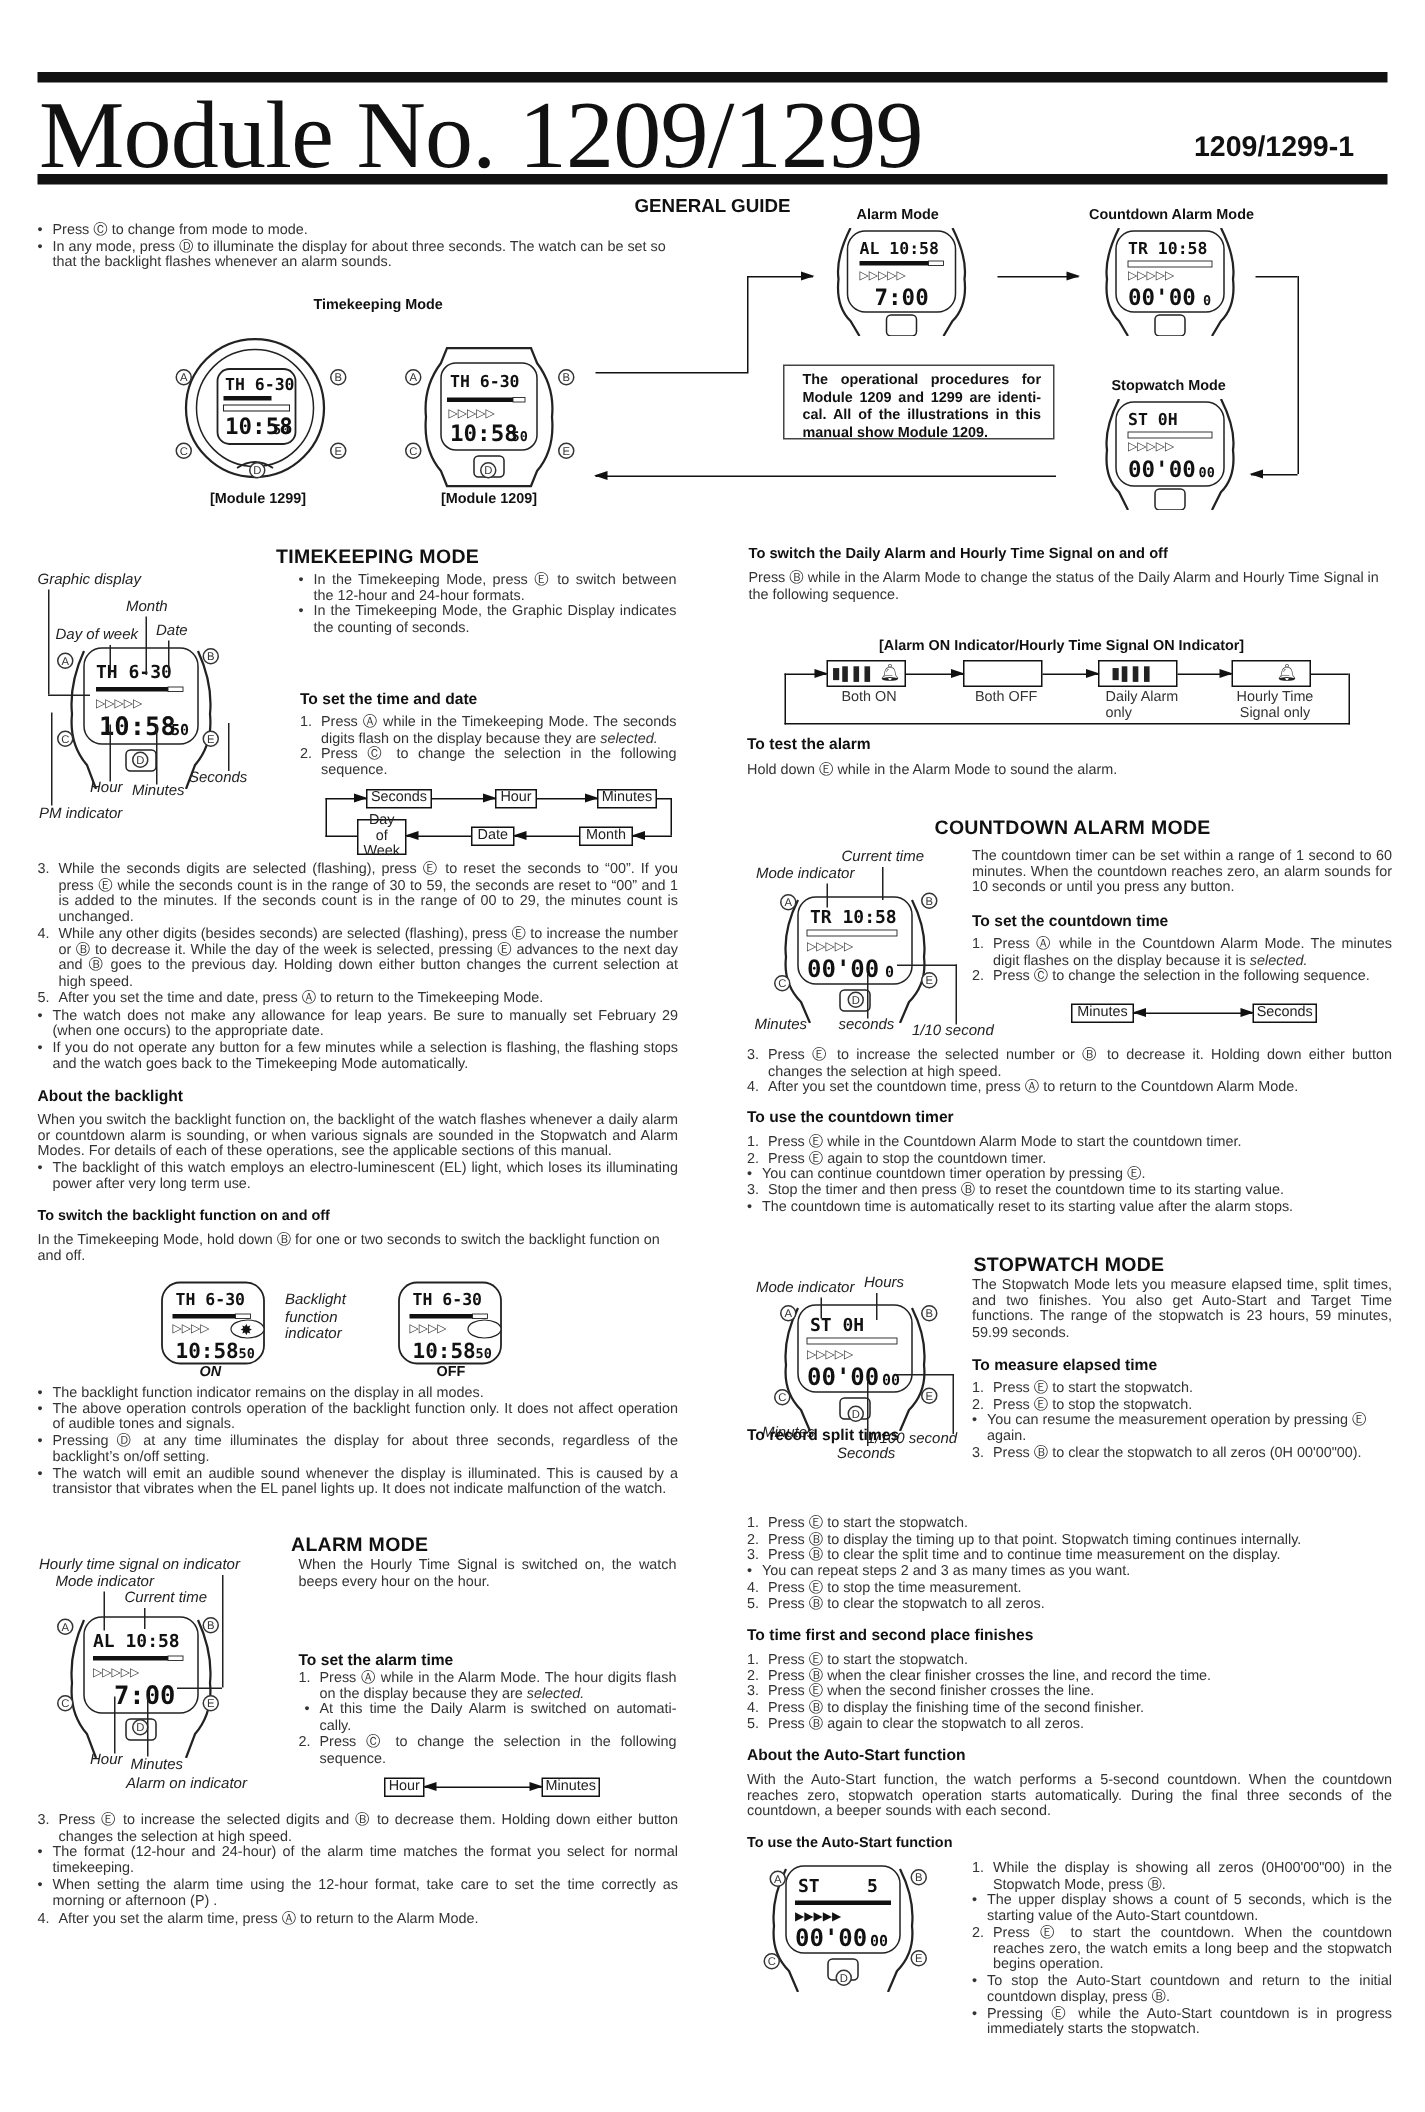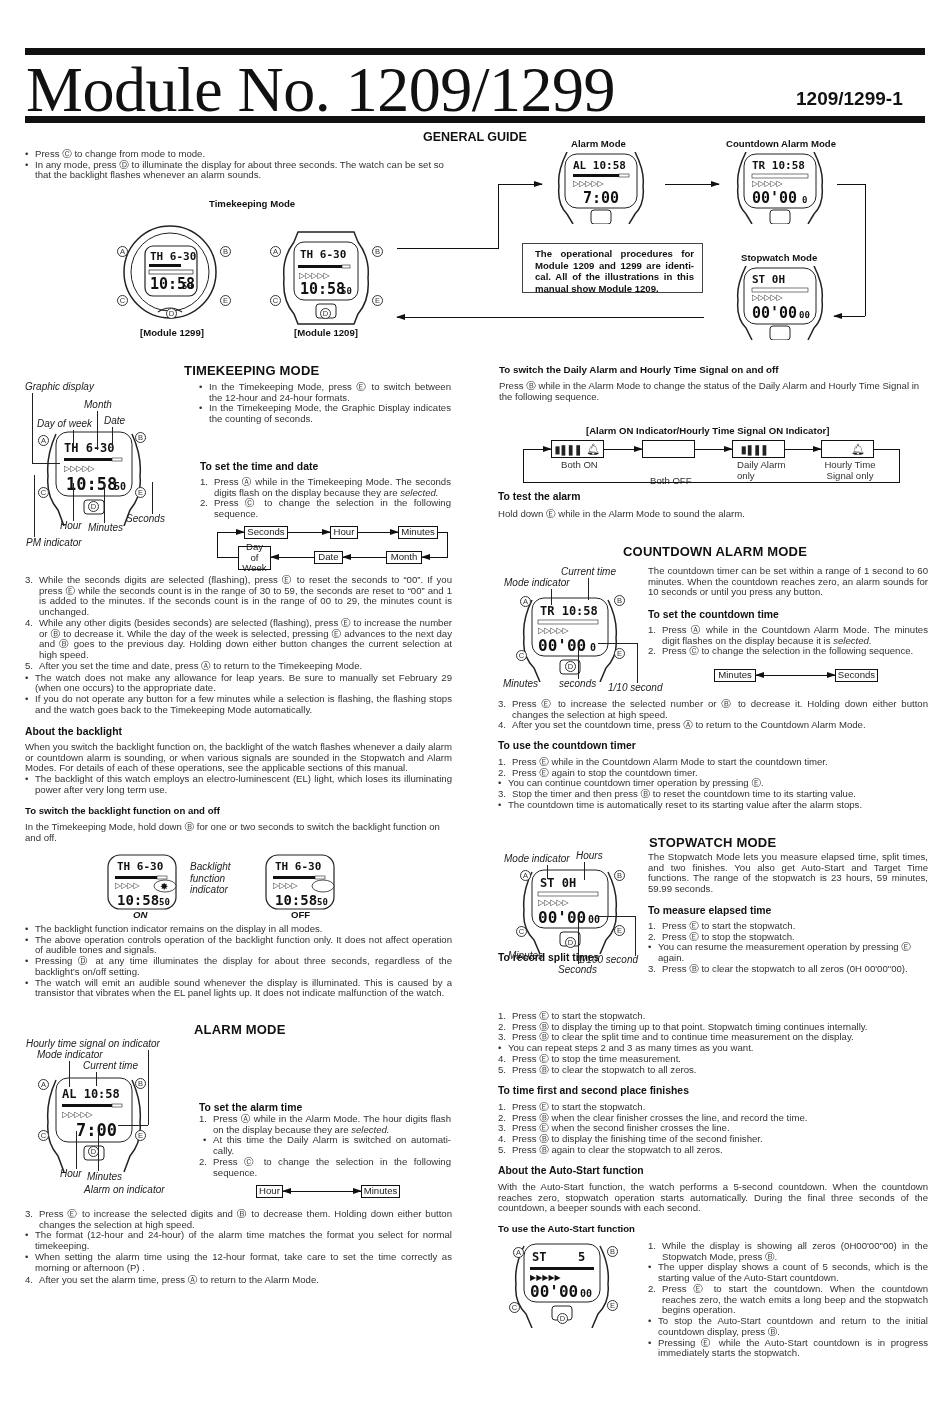--- a/index.html
+++ b/index.html
@@ -284,20 +284,21 @@
 <div class="ann" style="left:87px;top:1171px;">Minutes</div>
 <div class="ann" style="left:84px;top:1184px;">Alarm on indicator</div>
 <div class="leader" style="left:69px;top:1061px;width:1px;height:26px;"></div>
 <div class="leader" style="left:96px;top:1072px;width:1px;height:14px;"></div>
 <div class="leader" style="left:148px;top:1050px;width:1px;height:75px;"></div>
 <div class="leader" style="left:118px;top:1125px;width:30px;height:1px;"></div>
 <div class="leader" style="left:76px;top:1131px;width:1px;height:38px;"></div>
 <div class="leader" style="left:98px;top:1131px;width:1px;height:40px;"></div>
 
 <div class="abs txt" style="left:199px;top:1039px;width:252px;text-align:justify;">
+  <div>When the Hourly Time Signal is switched on, the watch beeps every hour on the hour.</div>
 </div>
 <h3 class="sub abs" style="left:199px;top:1102px;">To set the alarm time</h3>
 <div class="abs txt" style="left:199px;top:1114px;width:252px;text-align:justify;">
   <div class="li"><span class="mk">1.</span><span>Press Ⓐ while in the Alarm Mode.  The hour digits flash on the display because they are </span><em>selected.</em></div>
   <div class="li" style="padding-left:14px;"><span class="mk" style="left:4px;">•</span><span>At this time the Daily Alarm is switched on automati-cally.</span></div>
   <div class="li"><span class="mk">2.</span><span>Press Ⓒ to change the selection in the following sequence.</span></div>
 </div>
 <div class="box" style="left:256px;top:1185px;width:27px;height:13px;">Hour</div>
 <div class="box" style="left:361px;top:1185px;width:39px;height:13px;">Minutes</div>
 <div class="line arrowL arrowR" style="left:283px;top:1191px;width:78px;height:1px;"></div>
@@ -318,21 +319,21 @@
   <span style="margin-left:5px;font-size:11px;">🔔︎</span>
 </div>
 <div class="box" style="left:642px;top:440px;width:53px;height:18px;"></div>
 <div class="box" style="left:732px;top:440px;width:53px;height:18px;justify-content:flex-start;padding-left:8px;">
   <span style="font-weight:bold;font-size:10px;letter-spacing:-1px;">▮❚❚❚</span>
 </div>
 <div class="box" style="left:821px;top:440px;width:53px;height:18px;justify-content:flex-end;padding-right:8px;">
   <span style="font-size:11px;">🔔︎</span>
 </div>
 <div class="abs txt" style="left:561px;top:460px;">Both ON</div>
-<div class="abs txt" style="left:650px;top:476px;">Both OFF</div>
+<div class="abs txt" style="left:650px;top:460px;">Both OFF</div>
 <div class="abs txt" style="left:737px;top:460px;width:50px;">Daily Alarm only</div>
 <div class="abs txt" style="left:824px;top:460px;width:52px;text-align:center;">Hourly Time Signal only</div>
 <div class="line arrowR" style="left:523px;top:449px;width:28px;height:1px;"></div>
 <div class="line arrowR" style="left:604px;top:449px;width:38px;height:1px;"></div>
 <div class="line arrowR" style="left:695px;top:449px;width:37px;height:1px;"></div>
 <div class="line arrowR" style="left:785px;top:449px;width:36px;height:1px;"></div>
 <div class="line" style="left:874px;top:449px;width:25px;height:1px;"></div>
 <div class="line" style="left:899px;top:449px;width:1px;height:34px;"></div>
 <div class="line" style="left:523px;top:482px;width:377px;height:1px;"></div>
 <div class="line" style="left:523px;top:449px;width:1px;height:34px;"></div>

